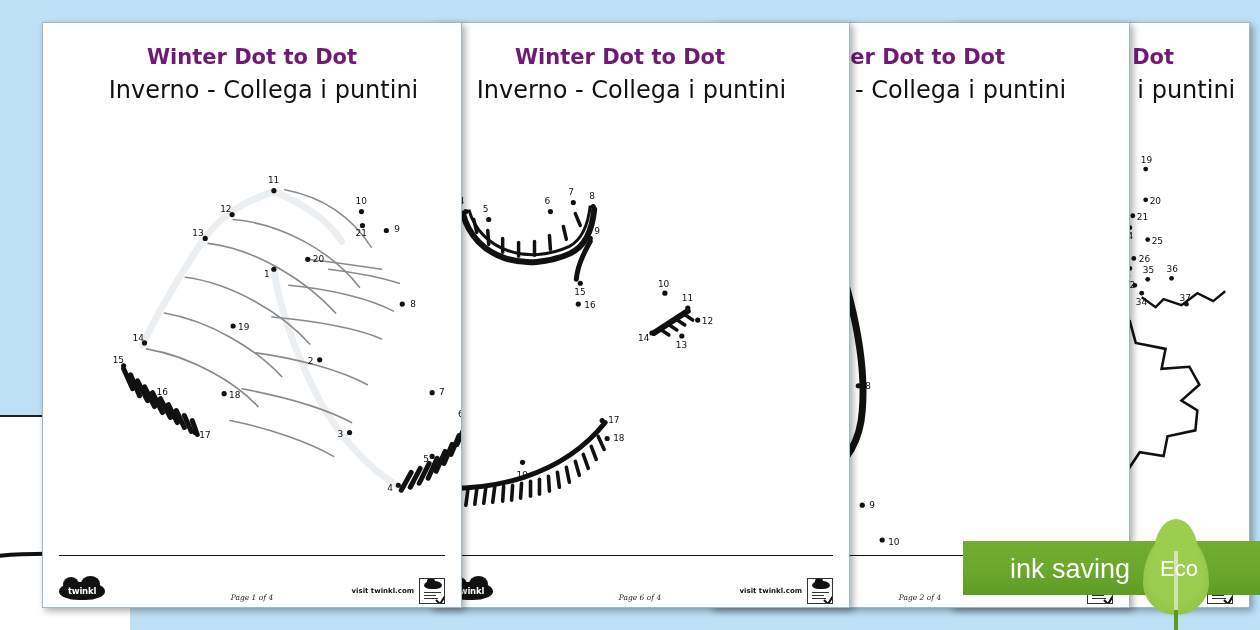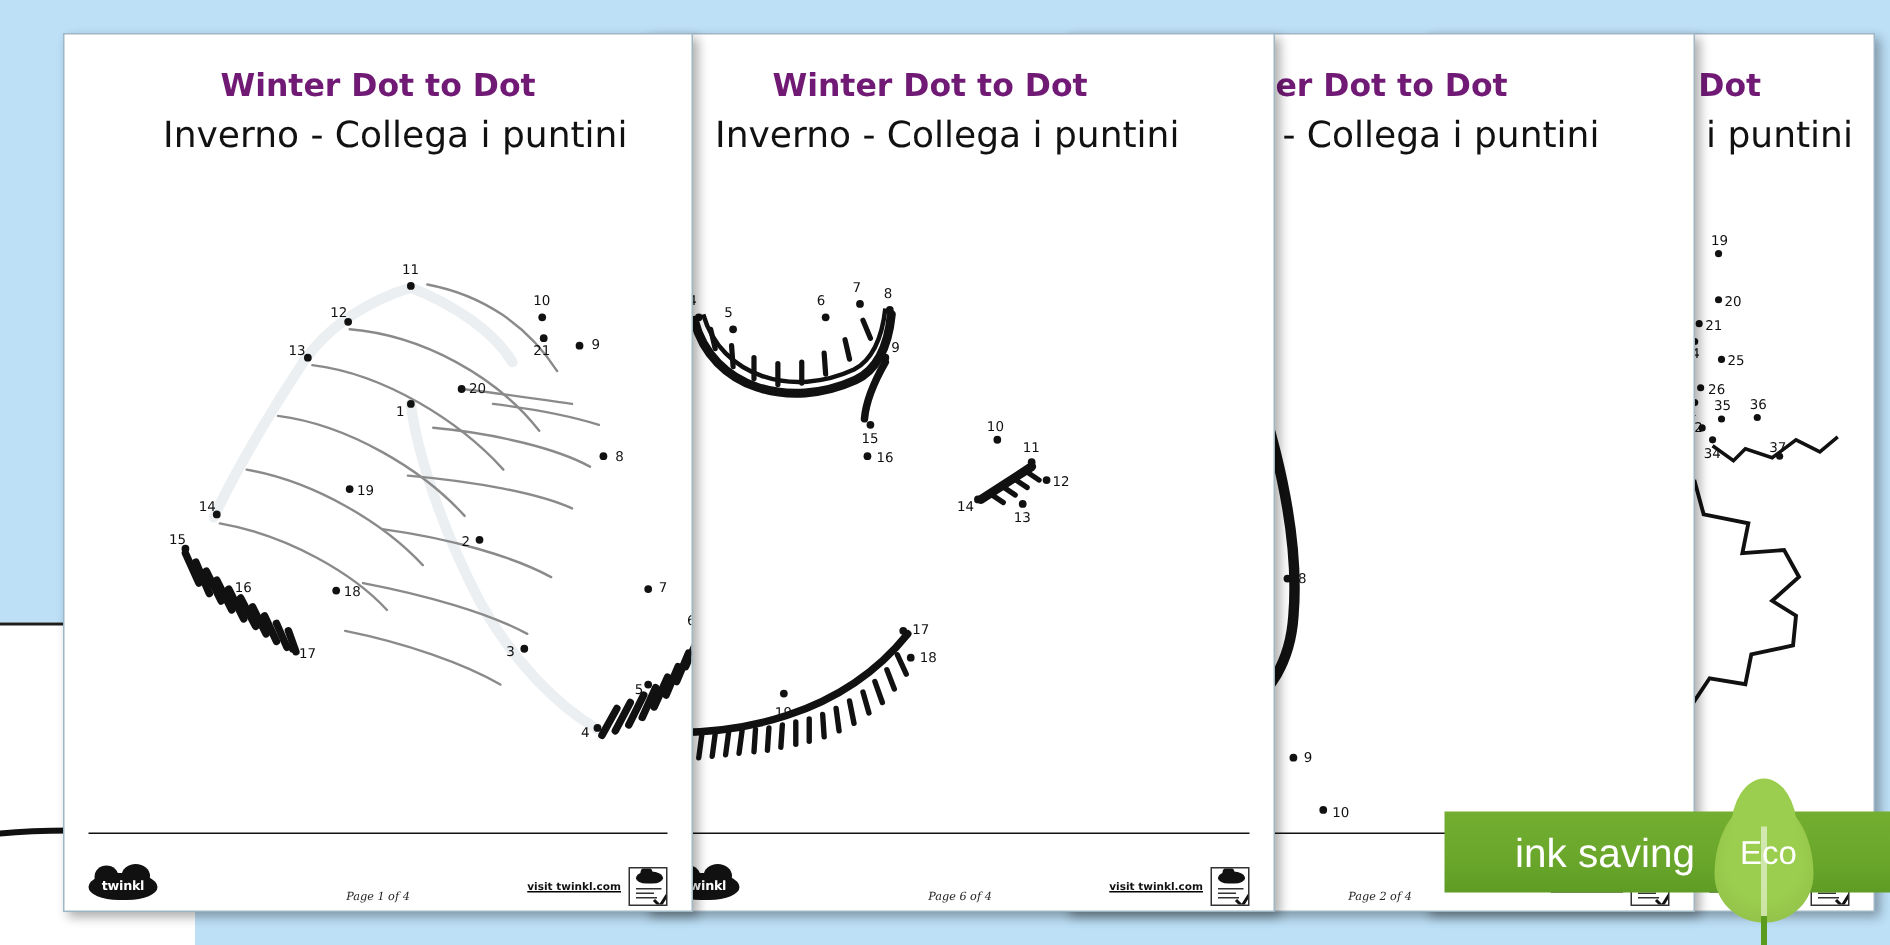--- a/index.html
+++ b/index.html
@@ -116,21 +116,21 @@
     position: absolute;
     left: 50%; transform: translateX(-50%);
     font-family: "DejaVu Serif", serif;
     font-style: italic;
     font-size: 7.5px;
     color: #222;
     white-space: nowrap;
     margin-top: 12px;
   }
   .foot-right {
-    display: flex; align-items: center; gap: 5px; text-decoration: underline;
+    display: flex; align-items: center; gap: 5px;
   }
   .visit-url {
     font-family: "DejaVu Sans", sans-serif;
     font-weight: bold;
     font-size: 7px;
     color: #111;
     white-space: nowrap;
   }
   .badge {
     width: 26px; height: 26px;

